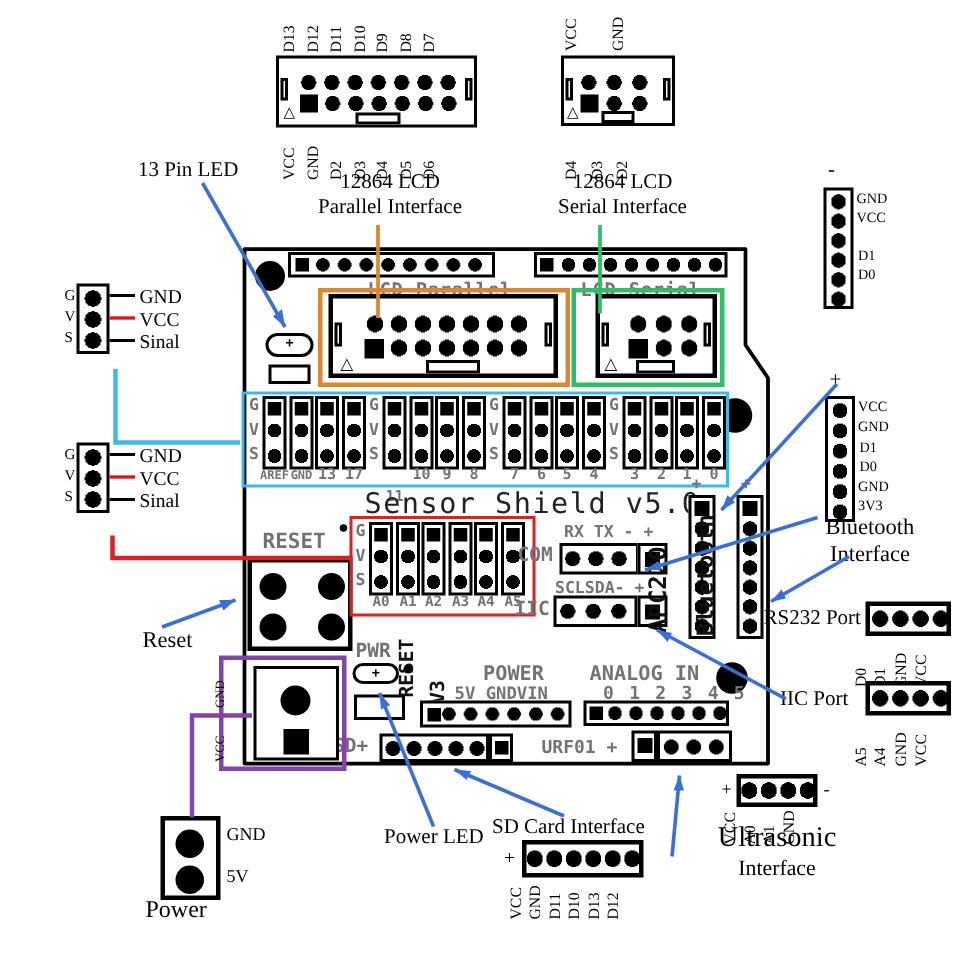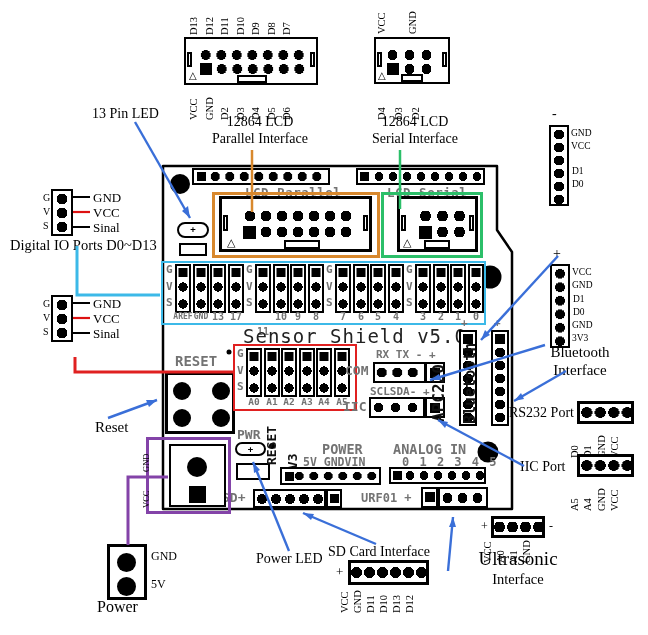--- a/index.html
+++ b/index.html
@@ -301,21 +301,20 @@
 <span class="vl" style="left:621px;top:499px">VCC</span>
 
 <div class="box" style="left:51px;top:189px;width:22px;height:47px"></div>
 <div class="dcol" style="left:53px;top:192px;width:18px;height:42px;--p:14px;--r:5.5px"></div>
 <span class="ser" style="left:43px;top:192px;font-size:10px">G</span>
 <span class="ser" style="left:43px;top:206px;font-size:10px">V</span>
 <span class="ser" style="left:43px;top:220px;font-size:10px">S</span>
 <span class="ser" style="left:93px;top:190px;font-size:13px">GND</span>
 <span class="ser" style="left:93px;top:205px;font-size:13px">VCC</span>
 <span class="ser" style="left:93px;top:220px;font-size:13px">Sinal</span>
-<div class="ser" style="left:10px;top:237px;font-size:14.5px">Digital IO Ports D0~D13</div>
 
 <div class="box" style="left:51px;top:295px;width:22px;height:47px"></div>
 <div class="dcol" style="left:53px;top:298px;width:18px;height:42px;--p:14px;--r:5.5px"></div>
 <span class="ser" style="left:43px;top:298px;font-size:10px">G</span>
 <span class="ser" style="left:43px;top:312px;font-size:10px">V</span>
 <span class="ser" style="left:43px;top:326px;font-size:10px">S</span>
 <span class="ser" style="left:93px;top:296px;font-size:13px">GND</span>
 <span class="ser" style="left:93px;top:311px;font-size:13px">VCC</span>
 <span class="ser" style="left:93px;top:326px;font-size:13px">Sinal</span>
 

